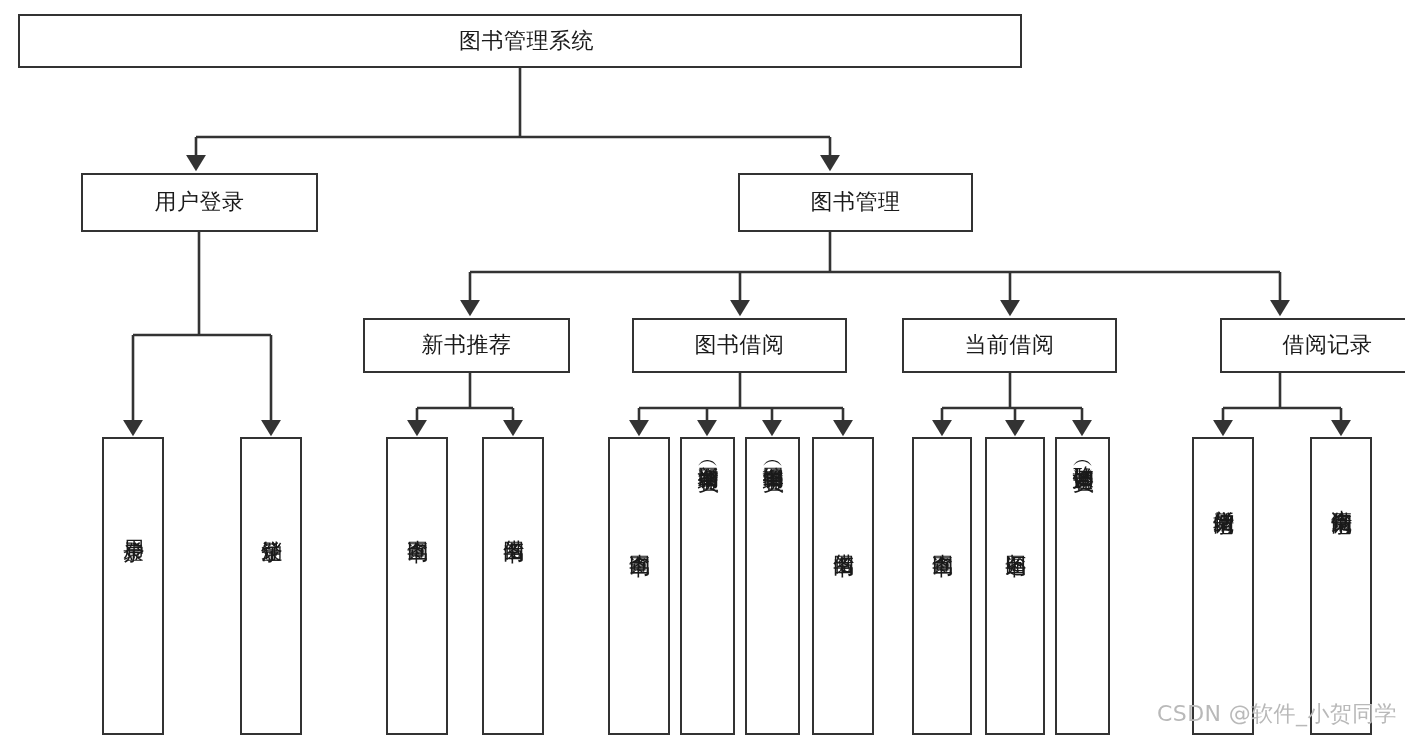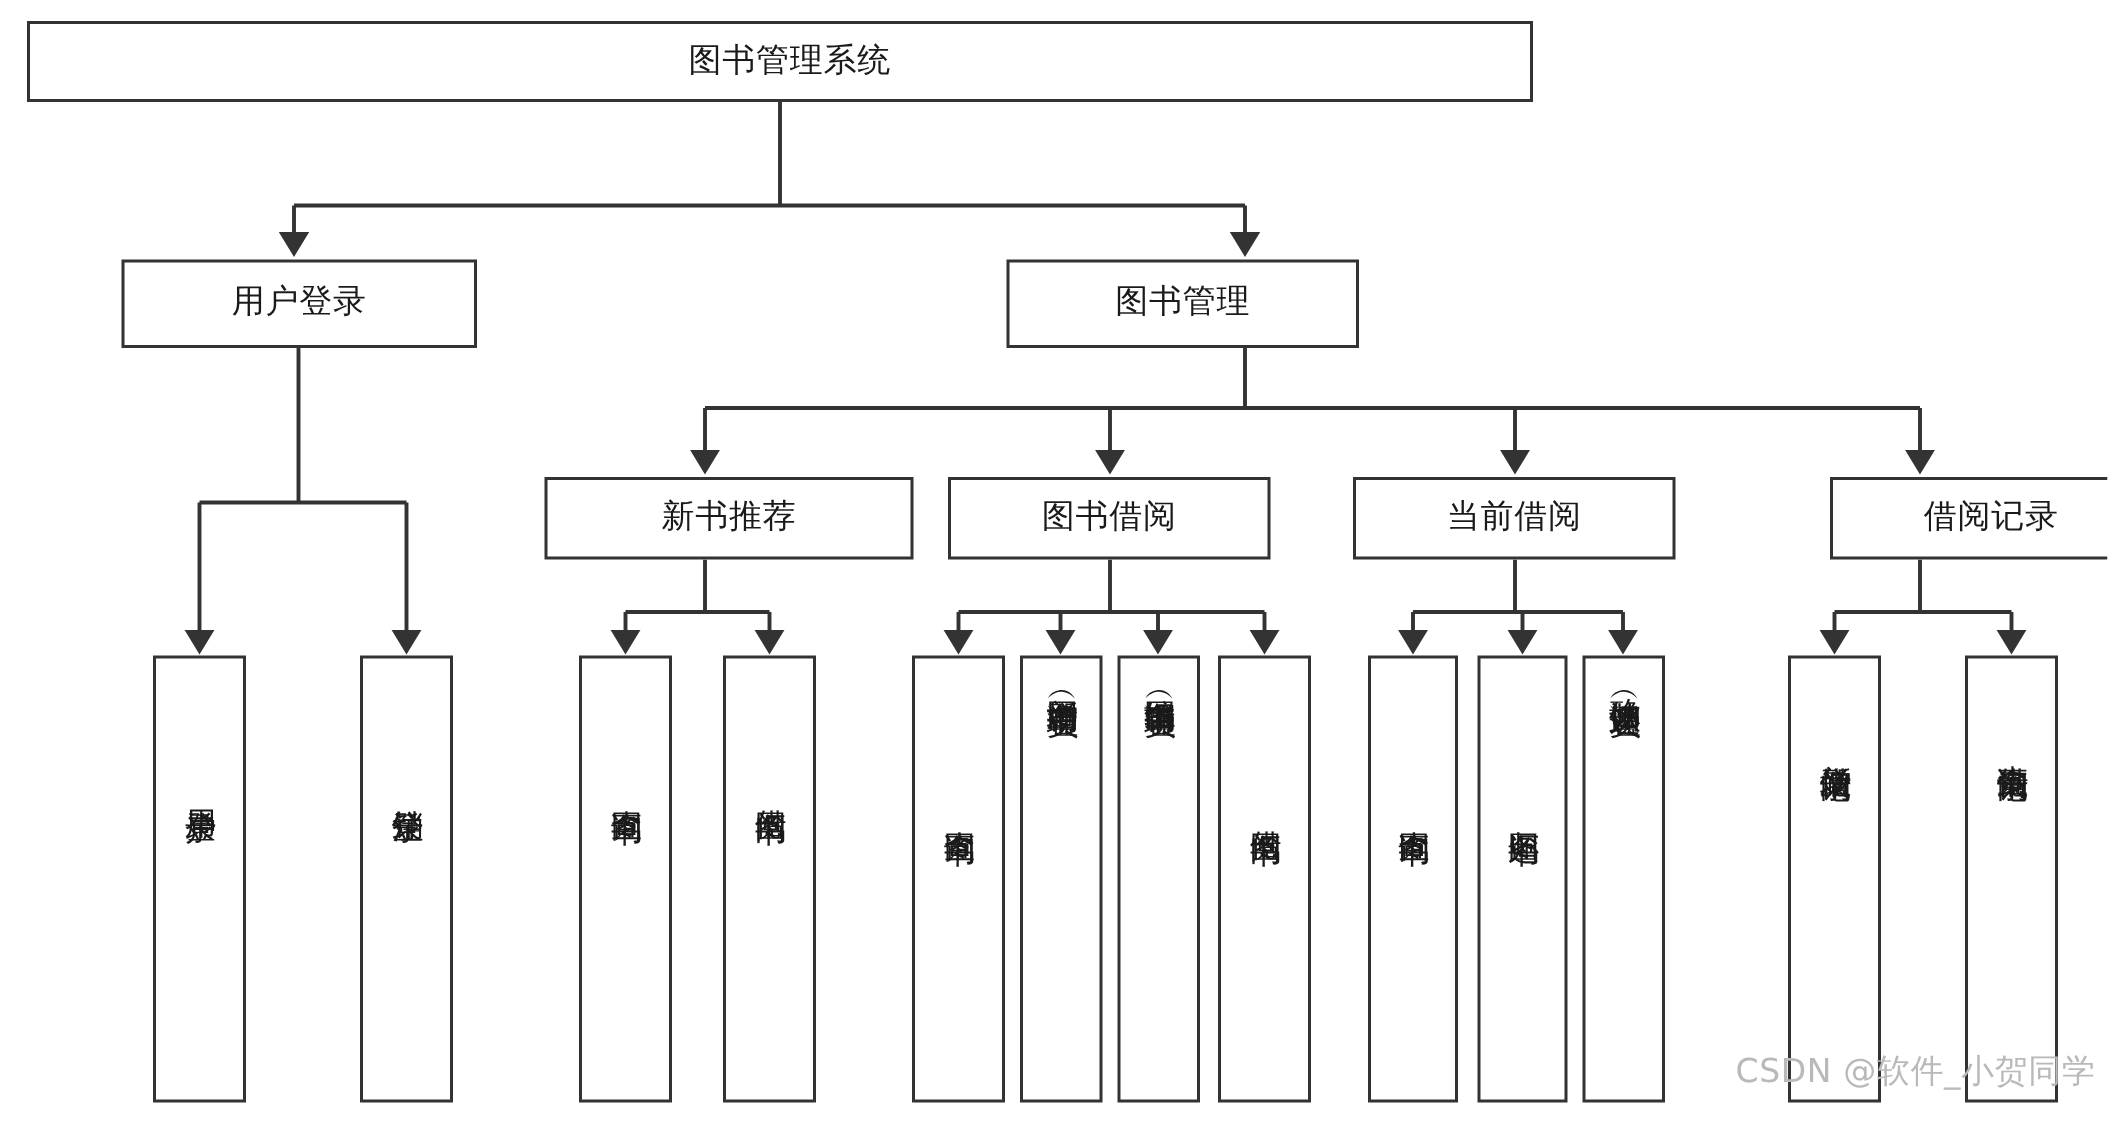--- a/index.html
+++ b/index.html
@@ -133,25 +133,25 @@
     </g>
   </svg>
 
   <div class="node horizontal" style="left:18px; top:14px; width:1004px; height:54px;padding-left:13px;">
     <span>图书管理系统</span>
   </div>
 
   <div class="node horizontal" style="left:81px; top:173px; width:237px; height:59px;">
     <span>用户登录</span>
   </div>
-  <div class="node horizontal" style="left:671px; top:173px; width:235px; height:59px;">
+  <div class="node horizontal" style="left:738px; top:173px; width:235px; height:59px;">
     <span>图书管理</span>
   </div>
 
-  <div class="node horizontal" style="left:363px; top:318px; width:246px; height:55px;">
+  <div class="node horizontal" style="left:363px; top:318px; width:207px; height:55px;font-family:Liberation Serif, serif;">
     <span>新书推荐</span>
   </div>
   <div class="node horizontal" style="left:632px; top:318px; width:215px; height:55px;">
     <span>图书借阅</span>
   </div>
   <div class="node horizontal" style="left:902px; top:318px; width:215px; height:55px;text-align:center;">
     <span>当前借阅</span>
   </div>
   <div class="node horizontal" style="left:1172px; top:318px; width:215px; height:55px;margin-left:48px;">
     <span>借阅记录</span>

